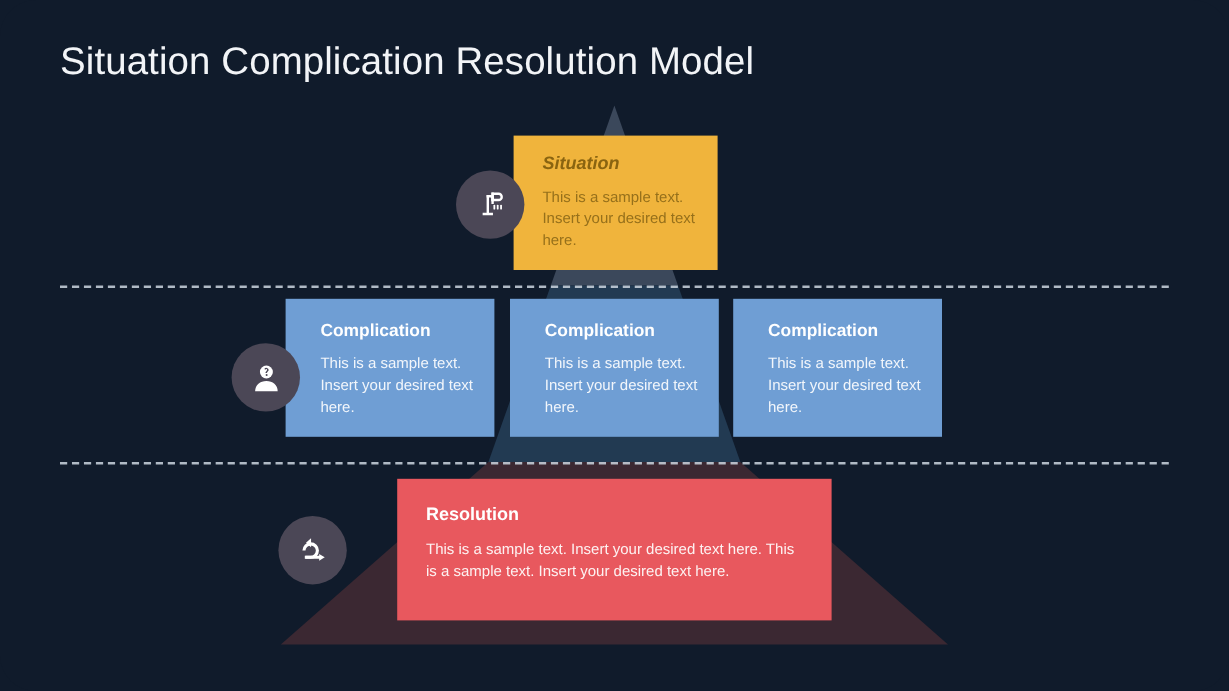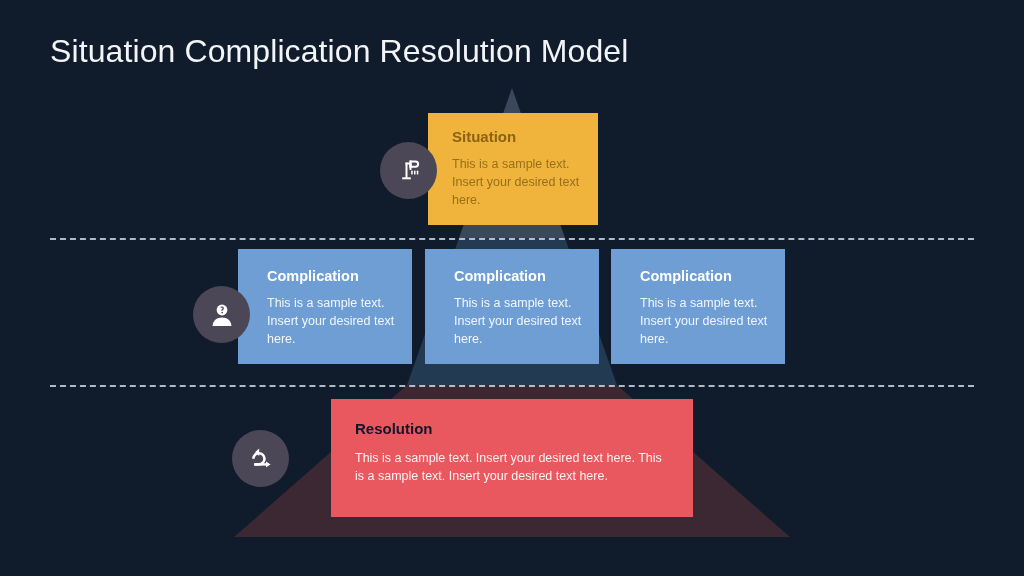--- a/index.html
+++ b/index.html
@@ -74,20 +74,21 @@
     top: 113px;
     width: 170px;
     height: 112px;
     background: #f0b43c;
     padding: 16px 18px 0 24px;
   }
   .card-situation .card-title {
     font-size: 15px;
     color: #8a6410;
     margin-bottom: 9px;
+    font-style: italic;
   }
   .card-situation .card-body {
     font-size: 12.5px;
     color: #96701b;
   }
 
   
   .card-complication {
     top: 249px;
     width: 174px;
@@ -112,21 +113,21 @@
   .card-resolution {
     left: 331px;
     top: 399px;
     width: 362px;
     height: 118px;
     background: #e8585e;
     padding: 22px 22px 0 24px;
   }
   .card-resolution .card-title {
     font-size: 15px;
-    color: #0f172a;
+    color: #ffffff;
     margin-bottom: 11px;
   }
   .card-resolution .card-body {
     font-size: 12.5px;
     color: #fdf2f2;
   }
 
   
   .icon-badge {
     position: absolute;

